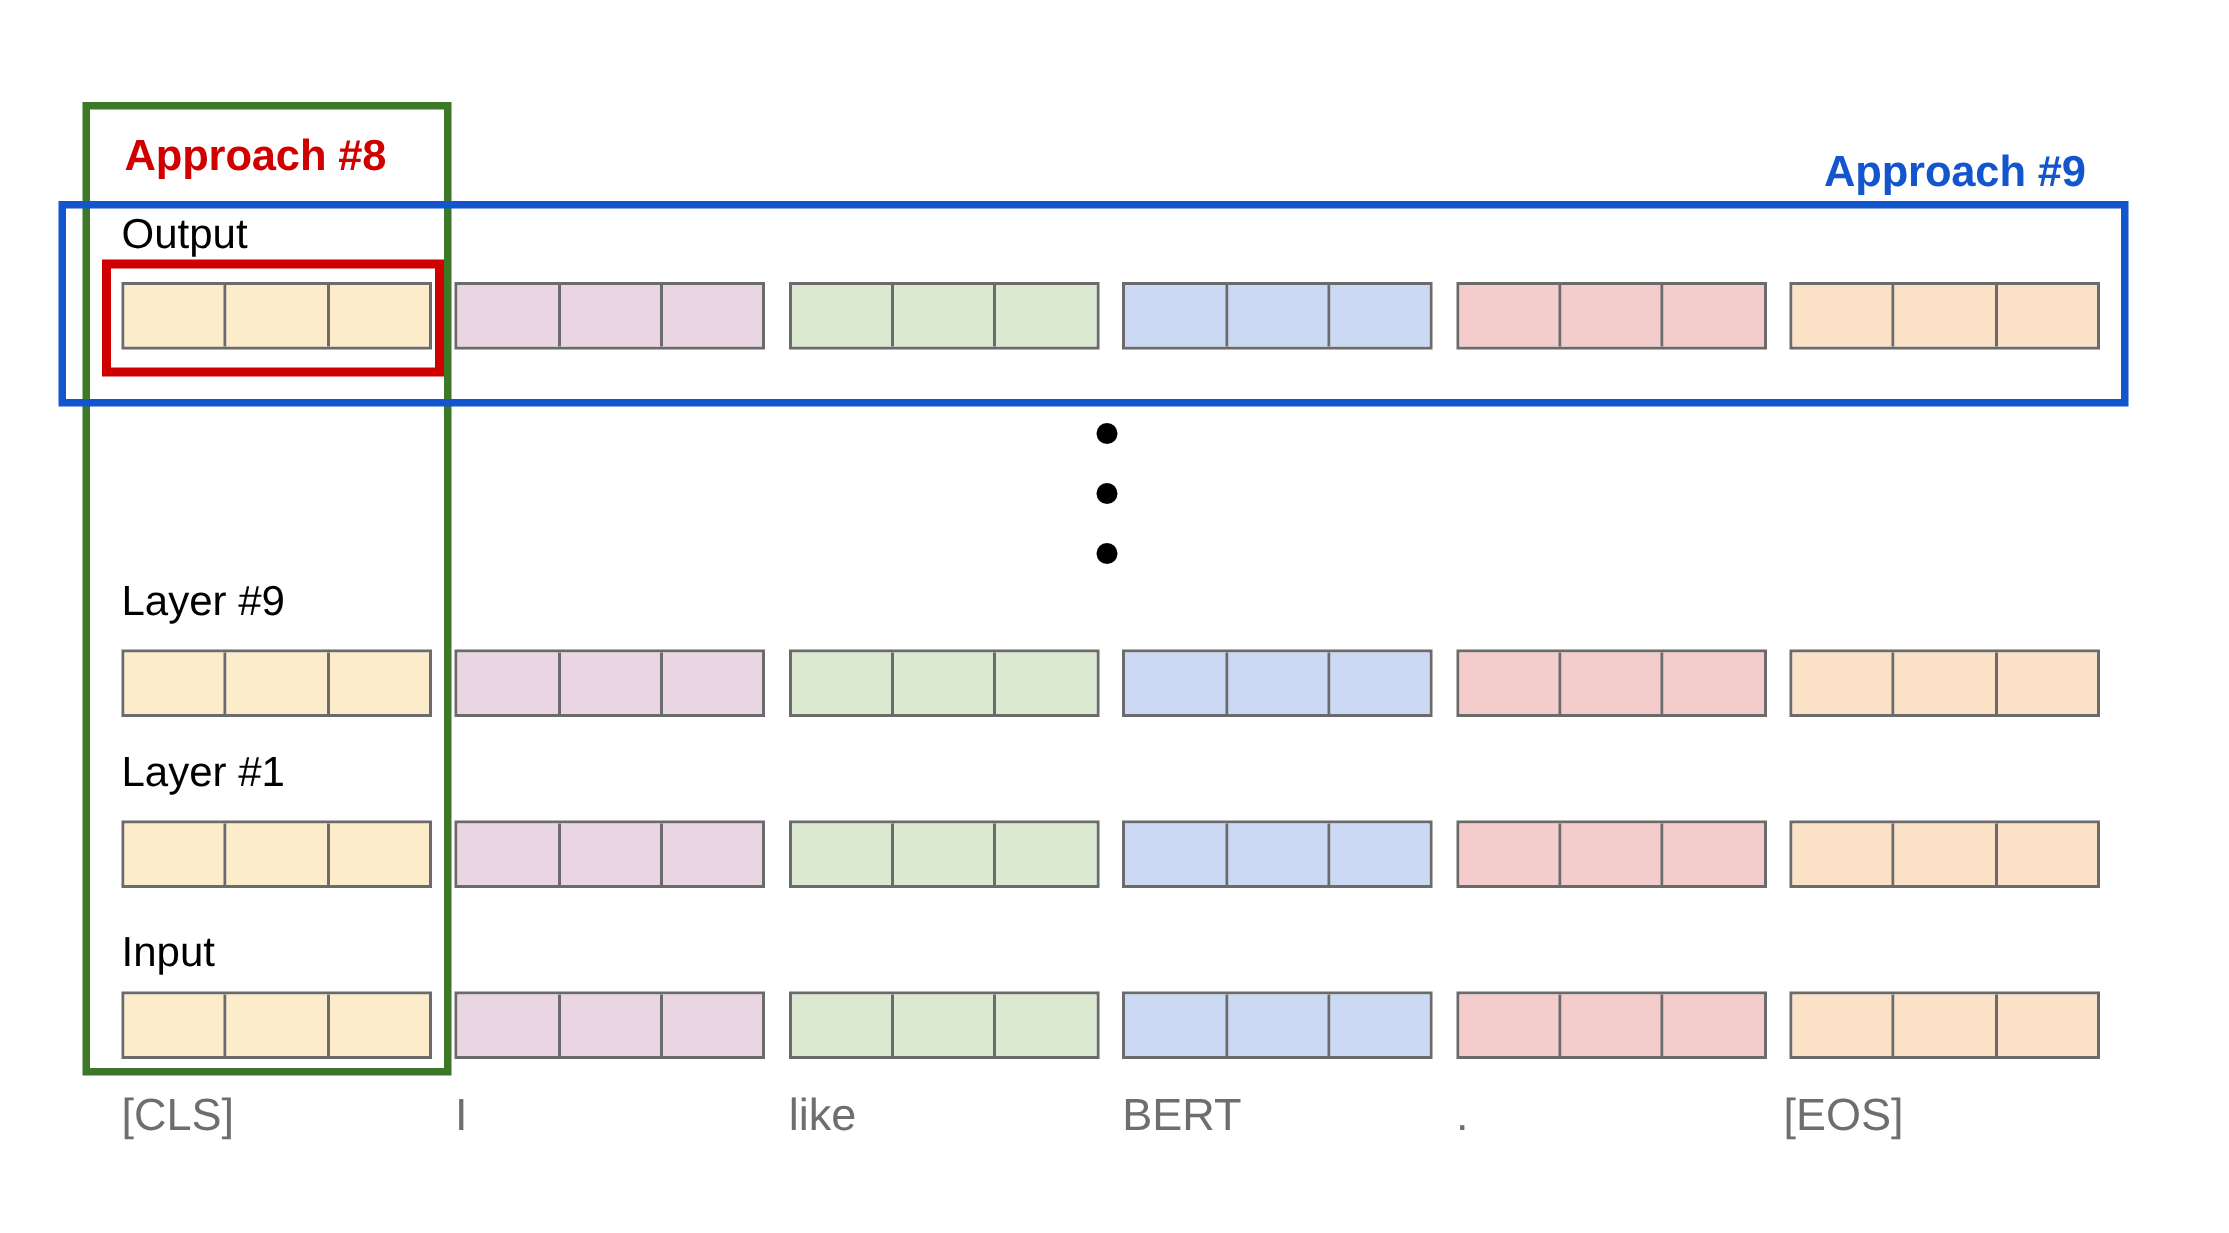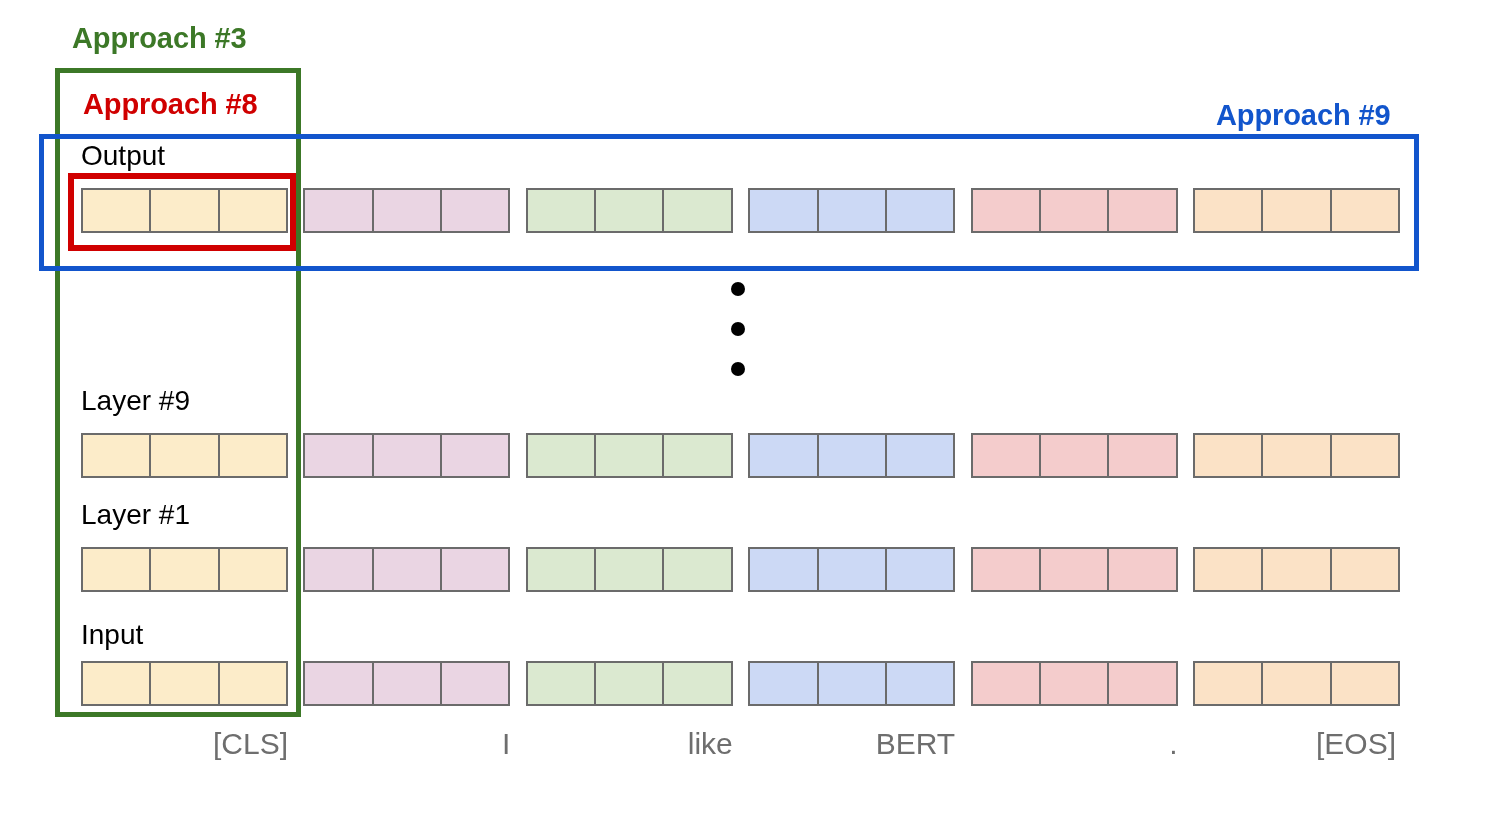--- a/index.html
+++ b/index.html
@@ -136,38 +136,37 @@
     position: absolute;
     left: 81px;
     top: 727px;
     width: 1321px;
     height: 44px;
   }
   .token-label {
     position: absolute;
     top: 0;
     width: 207px;
-    text-align: right;
+    text-align: left;
     font-size: 30px;
     color: #6e6e6e;
     white-space: nowrap;
   }
 </style>
 </head>
 <body>
 
 <div id="canvas">
 
   <div id="approach3-box" class="approach-box"></div>
 
   <div id="approach2-box" class="approach-box"></div>
 
   <div id="approach1-box" class="approach-box"></div>
 
-  <div id="approach3-label" class="approach-label">Approach #3</div>
   <div id="approach1-label" class="approach-label">Approach #8</div>
   <div id="approach2-label" class="approach-label">Approach #9</div>
 
   <div id="label-output" class="stage-label">Output</div>
   <div id="label-layer2" class="stage-label">Layer #9</div>
   <div id="label-layer1" class="stage-label">Layer #1</div>
   <div id="label-input" class="stage-label">Input</div>
 
   <div id="row-output" class="row">
       <div class="token-group" style="left: 0px; width: 207px;">

